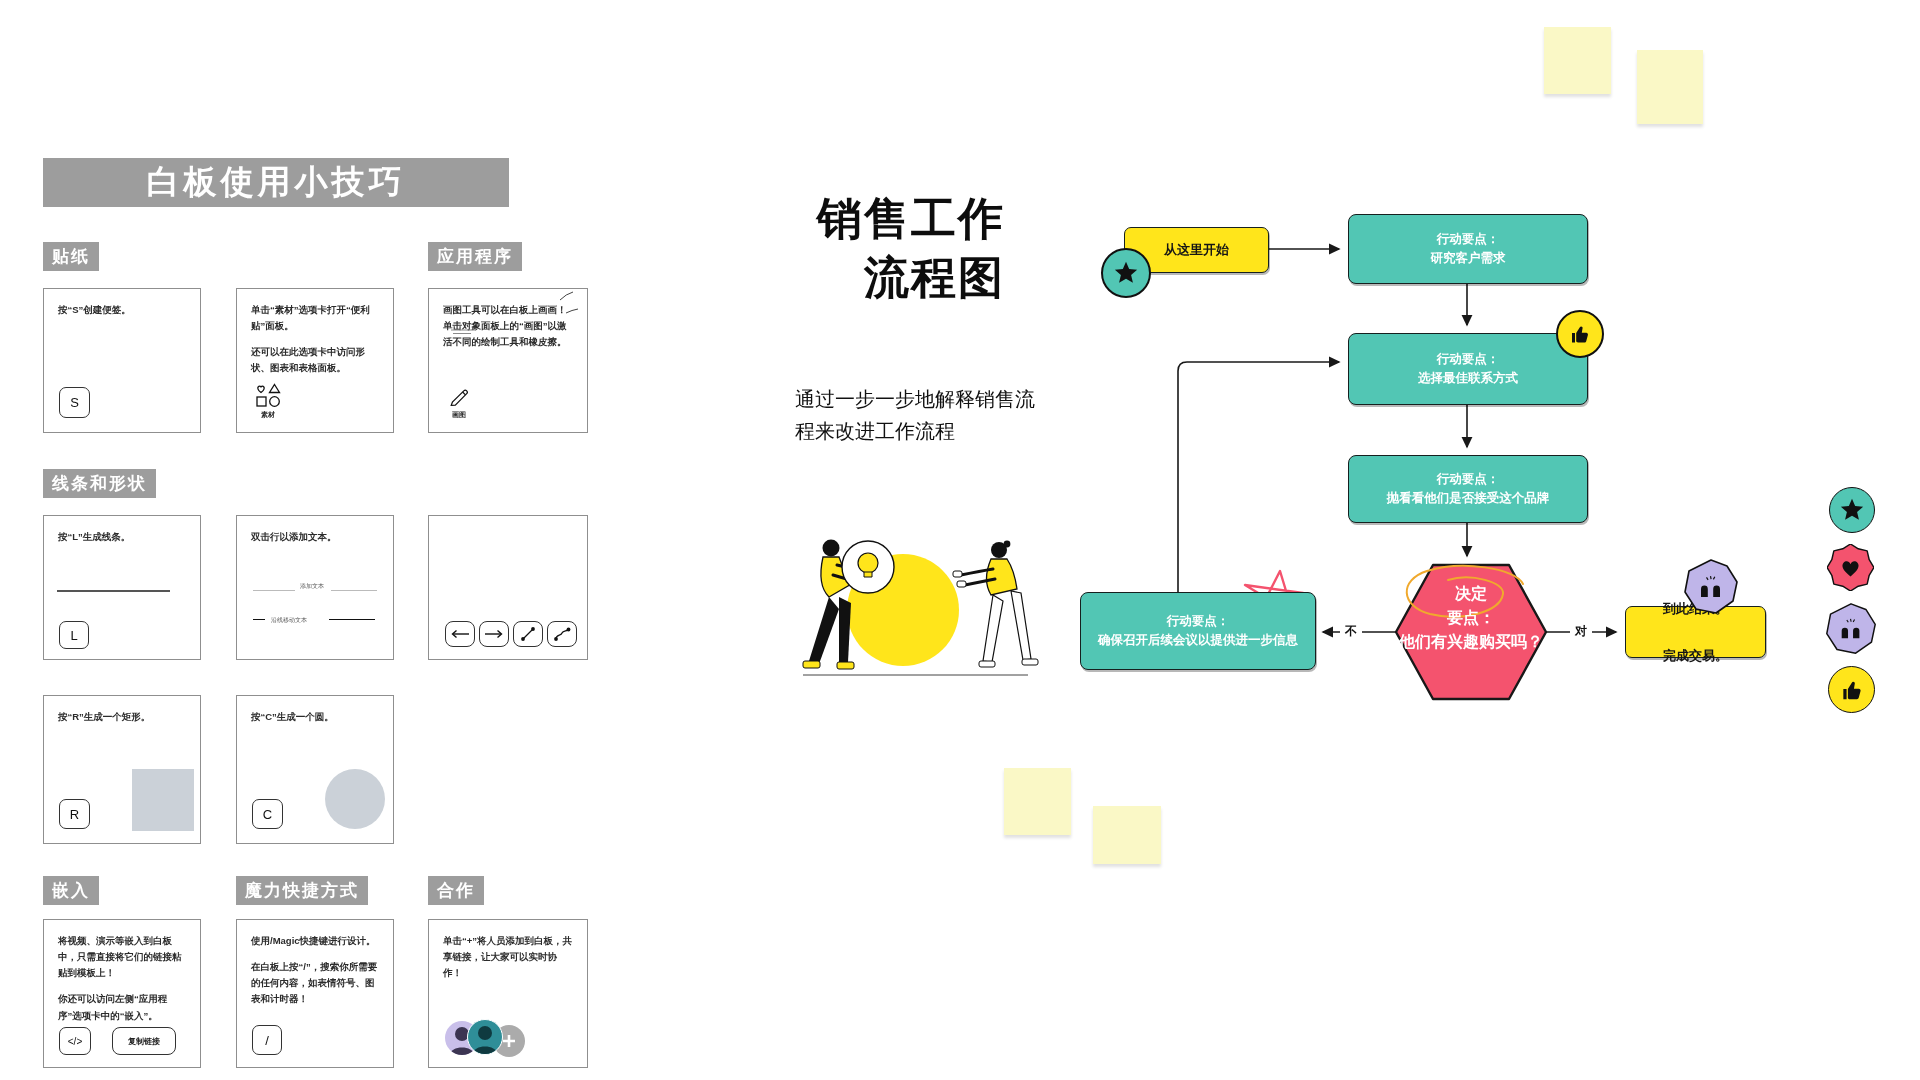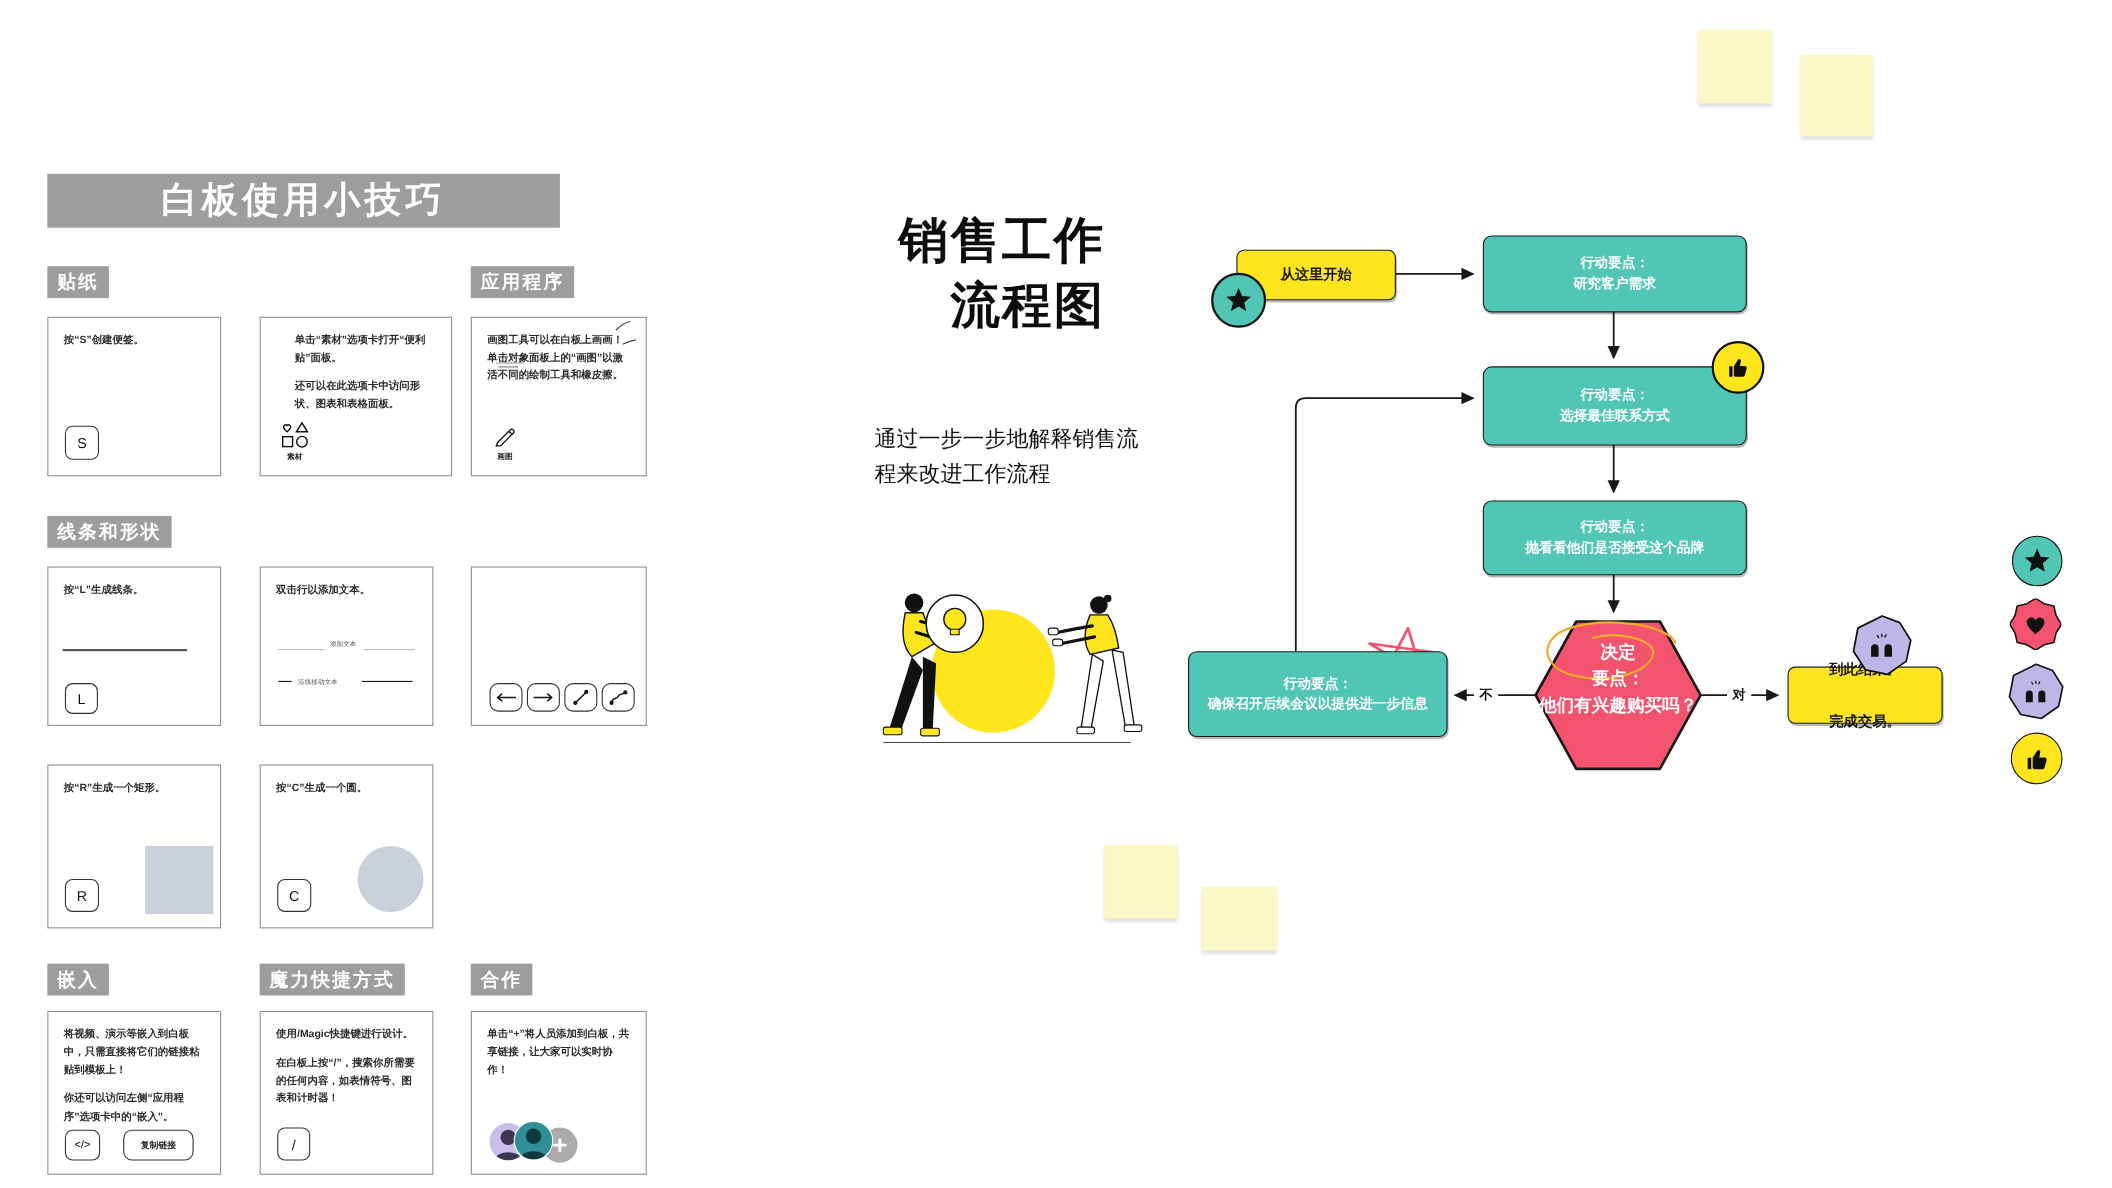--- a/index.html
+++ b/index.html
@@ -72,21 +72,21 @@
   <div class="seclabel abs" style="left:43px;top:242px;">贴纸</div>
   <div class="seclabel abs" style="left:428px;top:242px;">应用程序</div>
 
   <div class="card" style="left:43px;top:288px;width:156px;height:143px;">
     <div class="body">
         <p>按“S”创建便签。</p>
       </div>
     <div class="keycap" style="left:15px;bottom:14px;width:29px;height:29px;">S</div>
   </div>
 
-  <div class="card" style="left:236px;top:288px;width:156px;height:143px;padding-left:17px;">
+  <div class="card" style="left:236px;top:288px;width:156px;height:143px;">
     <div class="body">
       <p>单击“素材”选项卡打开“便利贴”面板。</p>
       <p>还可以在此选项卡中访问形状、图表和表格面板。</p>
     </div>
     <div class="iconblock" style="left:18px;bottom:12px;">
       <svg width="26" height="26" viewBox="0 0 26 26">
         <path d="M6 10.5 C2.5 8 2 5.3 3.8 4.4 C5 3.8 6 4.5 6 5.5 C6 4.5 7 3.8 8.2 4.4 C10 5.3 9.5 8 6 10.5 Z" fill="none" stroke="#111" stroke-width="1.3"></path>
         <path d="M19.5 2.5 L24.5 10.5 L14.5 10.5 Z" fill="none" stroke="#111" stroke-width="1.3"></path>
         <rect x="2" y="15" width="9" height="9" fill="none" stroke="#111" stroke-width="1.3"></rect>
         <circle cx="19.5" cy="19.5" r="4.8" fill="none" stroke="#111" stroke-width="1.3"></circle>

